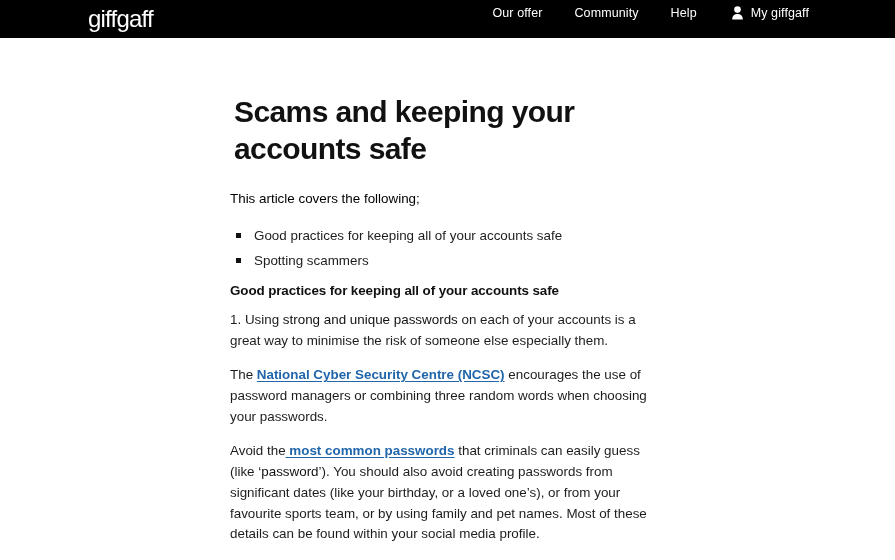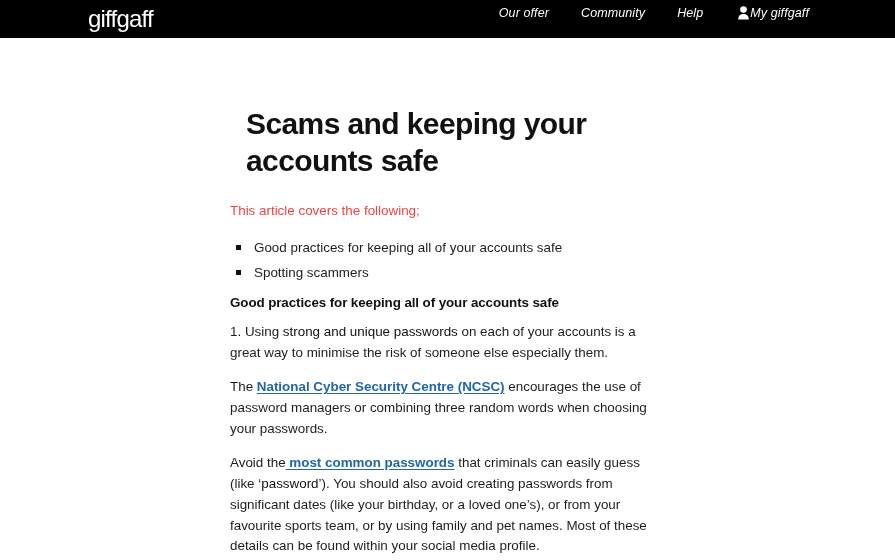--- a/index.html
+++ b/index.html
@@ -42,35 +42,35 @@
     user-select: none;
   }
   .main-nav {
     position: absolute;
     right: 86px;
     top: 0;
     height: 26px;
     display: flex;
     align-items: center;
     gap: 0;
-    font-style: italic;
   }
   .nav-link {
     color: #ffffff;
     font-size: 12.5px;
     line-height: 1;
     text-decoration: none;
     padding: 0 16px;
     white-space: nowrap;
     cursor: pointer;
     letter-spacing: 0.1px;
   }
   .nav-account {
     display: flex;
     align-items: center;
+    gap: 7px;
     padding-left: 18px;
     cursor: pointer;
     white-space: nowrap;
   }
   .nav-account .label {
     color: #ffffff;
     font-size: 12.5px;
     line-height: 1;
     letter-spacing: 0.1px;
   }
@@ -95,28 +95,28 @@
     position: relative;
     left: 230px;
     top: 0;
   }
   .article-title {
     font-size: 30px;
     line-height: 1.22;
     font-weight: 700;
     letter-spacing: -0.6px;
     color: #111111;
-    margin: 16px;
+    margin: 4px;
     padding-top: 52px;
   }
   .intro-line {
     font-size: 13.4px;
     line-height: 1.55;
     margin: 22px 0 16px 0;
-    color: #ef4444;
+    color: #000000;
   }
   .toc {
     list-style: none;
     margin: 10px 0 0 0;
     padding: 0 0 0 6px;
   }
   .toc li {
     position: relative;
     font-size: 13.4px;
     line-height: 1.5;

